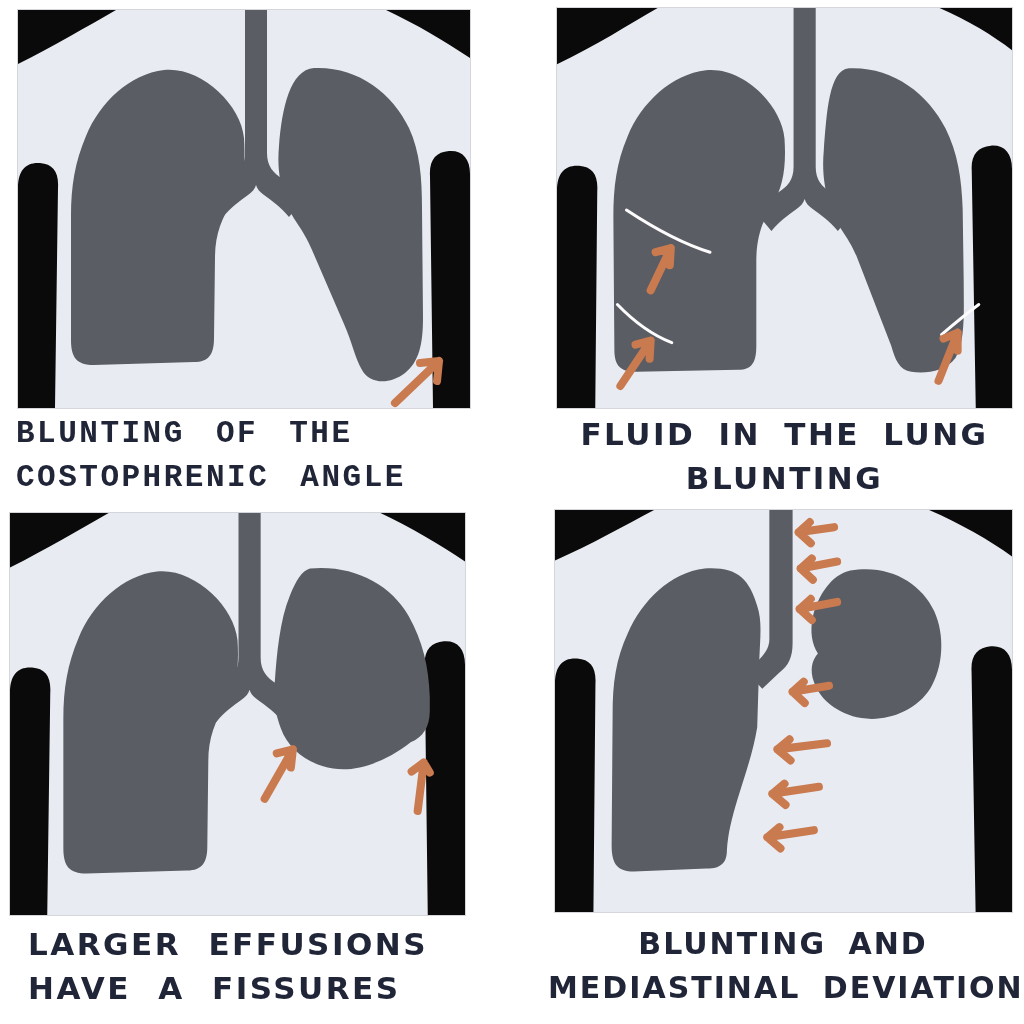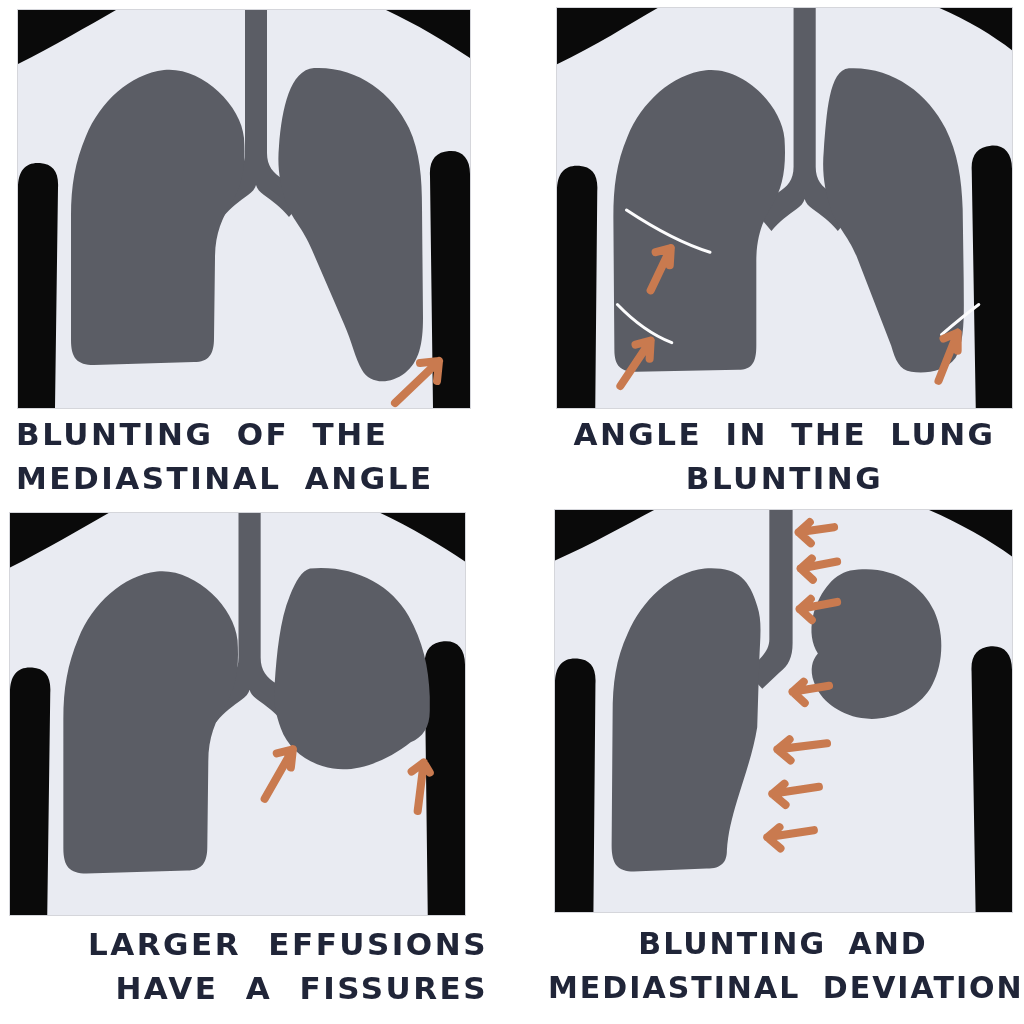--- a/index.html
+++ b/index.html
@@ -44,23 +44,23 @@
       <path class="c-black" d="M0,0 L98,0 C70,16 36,36 0,54 Z"></path>
       <path class="c-black" d="M452,0 L368,0 C398,14 428,32 452,48 Z"></path>
       <path class="c-black" d="M0,398 L0,178 C0,160 8,152 22,153 C35,154 41,162 40,178 L37,398 Z"></path>
       <path class="c-black" d="M452,398 L452,164 C452,148 444,140 431,141 C418,142 411,150 412,166 L415,398 Z"></path>
       <path class="c-lung" d="M227,0 L249,0 L249,143 C249,156 255,163 265,169 C274,174 281,180 286,189 L271,207 C263,197 254,191 246,185 C242,182 239,179 238,175 C237,179 234,182 230,185 C222,191 213,197 205,207 L190,189 C195,180 202,174 211,169 C221,163 227,156 227,143 Z"></path>
       <path class="c-lung" d="M146,60 C112,64 82,92 68,126 C57,152 53,176 53,206 L53,330 C53,348 59,355 76,355 L176,352 C191,352 196,344 196,328 L197,248 C197,224 204,208 214,192 C224,175 228,158 226,128 C223,94 182,56 146,60 Z"></path>
       <path class="c-lung" d="M296,58 C338,56 374,82 391,118 C402,142 404,168 404,198 L405,308 C405,334 401,352 387,363 C371,375 352,374 344,360 C337,348 334,332 326,314 L294,240 C285,218 273,208 268,192 C262,174 259,158 261,136 C264,98 272,60 296,58 Z"></path>
       <path class="c-arrow" d="M377,393 L421,351 M402,353 L421,351 L419,371"></path>
     </svg>
   </div>
-  <div class="caption" style="left:16px;top:412px;width:470px;">
+  <div class="caption" style="left:16px;top:412px;width:470px;font-family:Liberation Mono, monospace;">
     <div>BLUNTING OF THE</div>
-    <div>MEDIASTINAL ANGLE</div>
+    <div>COSTOPHRENIC ANGLE</div>
   </div>
 
   <div class="panel" style="left:557px;top:8px;width:455px;height:400px;">
     <svg viewBox="0 0 452 398" preserveAspectRatio="none">
       <rect class="c-bg" x="0" y="0" width="452" height="398"></rect>
       <path class="c-black" d="M0,0 L100,0 C72,16 38,38 0,56 Z"></path>
       <path class="c-black" d="M452,0 L380,0 C408,12 434,28 452,42 Z"></path>
       <path class="c-black" d="M0,398 L0,182 C0,164 8,156 22,157 C35,158 41,166 40,182 L38,398 Z"></path>
       <path class="c-black" d="M452,398 L452,160 C452,144 444,136 431,137 C418,138 411,146 412,162 L416,398 Z"></path>
       <path class="c-lung" d="M235,0 L257,0 L257,158 C257,171 263,178 273,184 C282,189 289,195 294,204 L279,222 C271,212 262,206 254,200 C250,197 247,194 246,190 C245,194 242,197 238,200 C230,206 221,212 213,222 L198,204 C203,195 210,189 219,184 C229,178 235,171 235,158 Z"></path>
@@ -68,39 +68,39 @@
       <path class="c-lung" d="M290,60 C332,58 368,84 386,120 C398,144 402,170 403,200 L404,270 C404,300 406,330 396,348 C386,362 366,364 352,362 C340,360 336,350 332,336 L298,248 C289,226 277,216 272,200 C266,182 263,164 265,142 C268,104 270,62 290,60 Z"></path>
       <path class="c-fiss" d="M69,201 Q116,232 152,243"></path>
       <path class="c-fiss" d="M60,295 Q86,322 114,333"></path>
       <path class="c-fiss" d="M382,325 Q403,307 419,295"></path>
       <path class="c-arrow" d="M93,281 L113,239 M98,243 L113,239 L112,256"></path>
       <path class="c-arrow" d="M63,376 L93,331 M78,335 L93,331 L92,349"></path>
       <path class="c-arrow" d="M379,371 L398,323 M384,329 L398,323 L398,341"></path>
     </svg>
   </div>
   <div class="caption centered" style="left:557px;top:412px;width:455px;">
-    <div>ANGLE IN THE LUNG</div>
+    <div>FLUID IN THE LUNG</div>
     <div>BLUNTING</div>
   </div>
 
   <div class="panel" style="left:10px;top:513px;width:455px;height:402px;">
     <svg viewBox="0 0 452 398" preserveAspectRatio="none">
       <rect class="c-bg" x="0" y="0" width="452" height="398"></rect>
       <path class="c-black" d="M0,0 L98,0 C70,16 36,36 0,54 Z"></path>
       <path class="c-black" d="M452,0 L368,0 C398,14 428,32 452,48 Z"></path>
       <path class="c-black" d="M0,398 L0,178 C0,160 8,152 22,153 C35,154 41,162 40,178 L37,398 Z"></path>
       <path class="c-black" d="M452,398 L452,150 C452,134 444,126 431,127 C418,128 411,136 412,152 L415,398 Z"></path>
       <path class="c-lung" d="M227,0 L249,0 L249,143 C249,156 255,163 265,169 C274,174 281,180 286,189 L271,207 C263,197 254,191 246,185 C242,182 239,179 238,175 C237,179 234,182 230,185 C222,191 213,197 205,207 L190,189 C195,180 202,174 211,169 C221,163 227,156 227,143 Z"></path>
       <path class="c-lung" d="M146,58 C112,62 82,90 68,124 C57,150 53,174 53,204 L53,332 C53,350 59,357 76,357 L176,354 C191,354 196,346 196,330 L197,246 C197,222 204,206 214,190 C224,173 228,156 226,126 C223,92 182,54 146,58 Z"></path>
       <path class="c-lung" d="M298,55 C340,51 378,70 396,102 C410,127 416,152 417,182 L417,196 C417,212 410,222 398,227 C374,246 344,257 321,253 C297,249 277,235 269,213 C263,196 261,184 263,168 C265,140 268,106 278,82 C284,67 290,57 298,55 Z"></path>
       <path class="c-arrow" d="M253,283 L281,234 M265,238 L281,234 L279,252"></path>
       <path class="c-arrow" d="M405,295 L411,247 M399,256 L411,247 L417,257"></path>
     </svg>
   </div>
-  <div class="caption" style="left:28px;top:922px;width:460px;word-spacing:14px;text-align:right;">
+  <div class="caption" style="left:28px;top:922px;width:460px;word-spacing:14px;">
     <div>LARGER EFFUSIONS</div>
     <div>HAVE A FISSURES</div>
   </div>
 
   <div class="panel" style="left:555px;top:510px;width:457px;height:402px;">
     <svg viewBox="0 0 452 398" preserveAspectRatio="none">
       <rect class="c-bg" x="0" y="0" width="452" height="398"></rect>
       <path class="c-black" d="M0,0 L98,0 C70,15 36,34 0,50 Z"></path>
       <path class="c-black" d="M452,0 L370,0 C400,13 430,30 452,46 Z"></path>
       <path class="c-black" d="M0,398 L0,172 C0,154 8,146 22,147 C35,148 41,156 40,172 L38,398 Z"></path>

